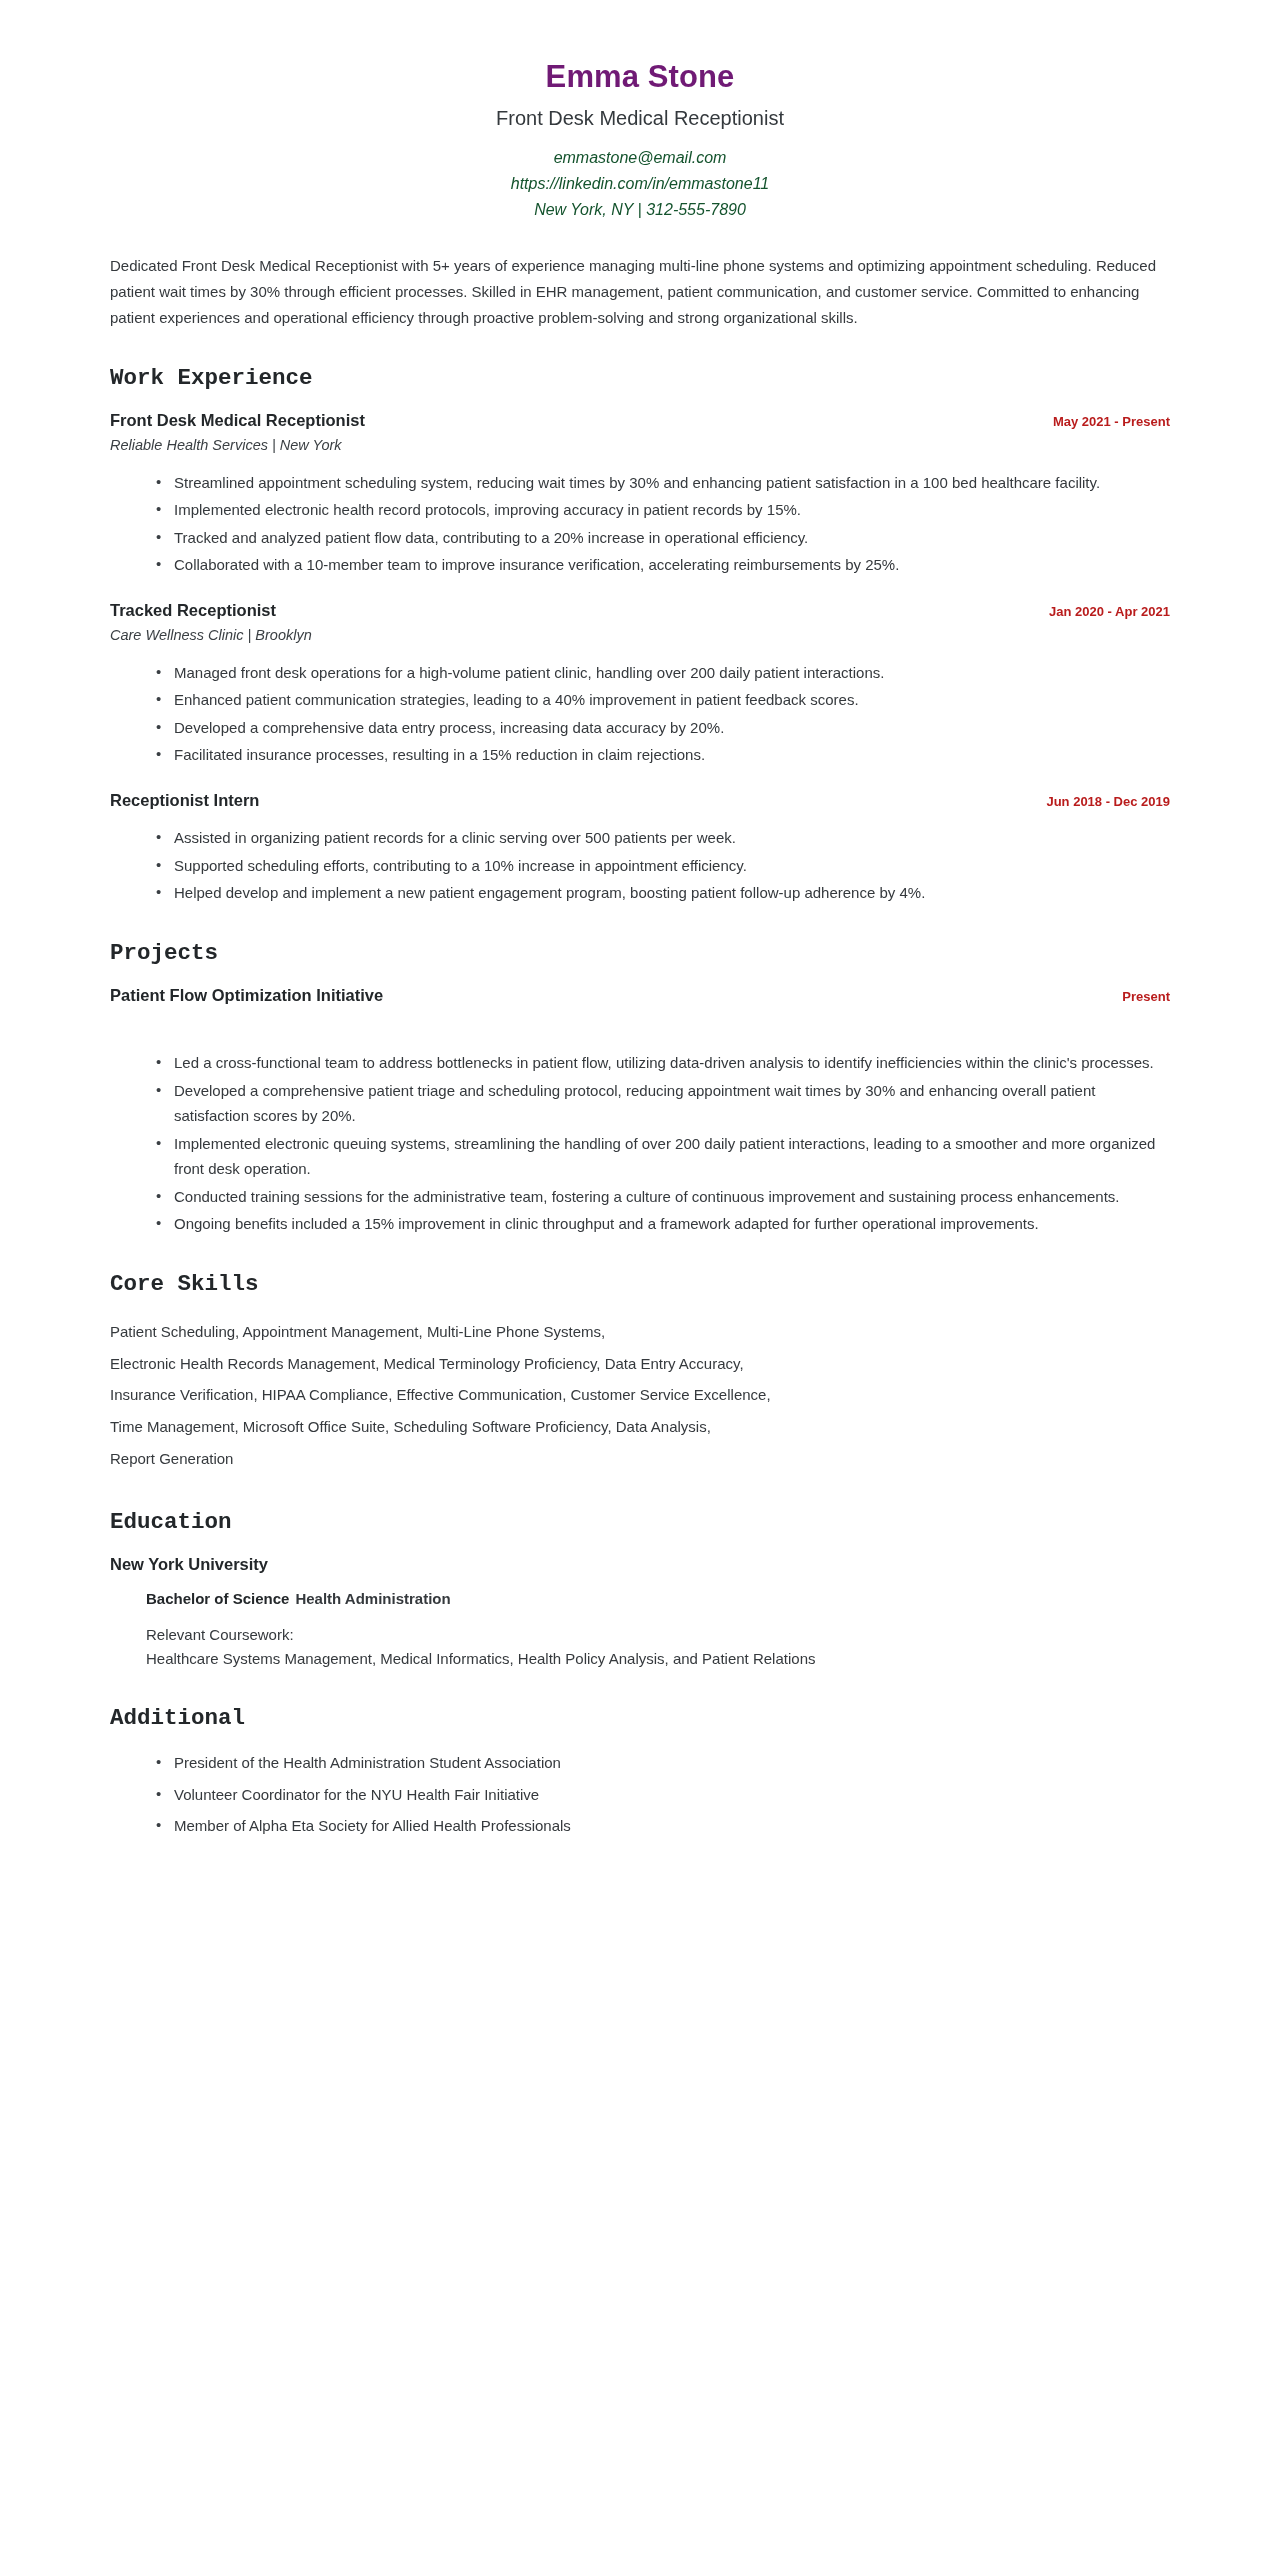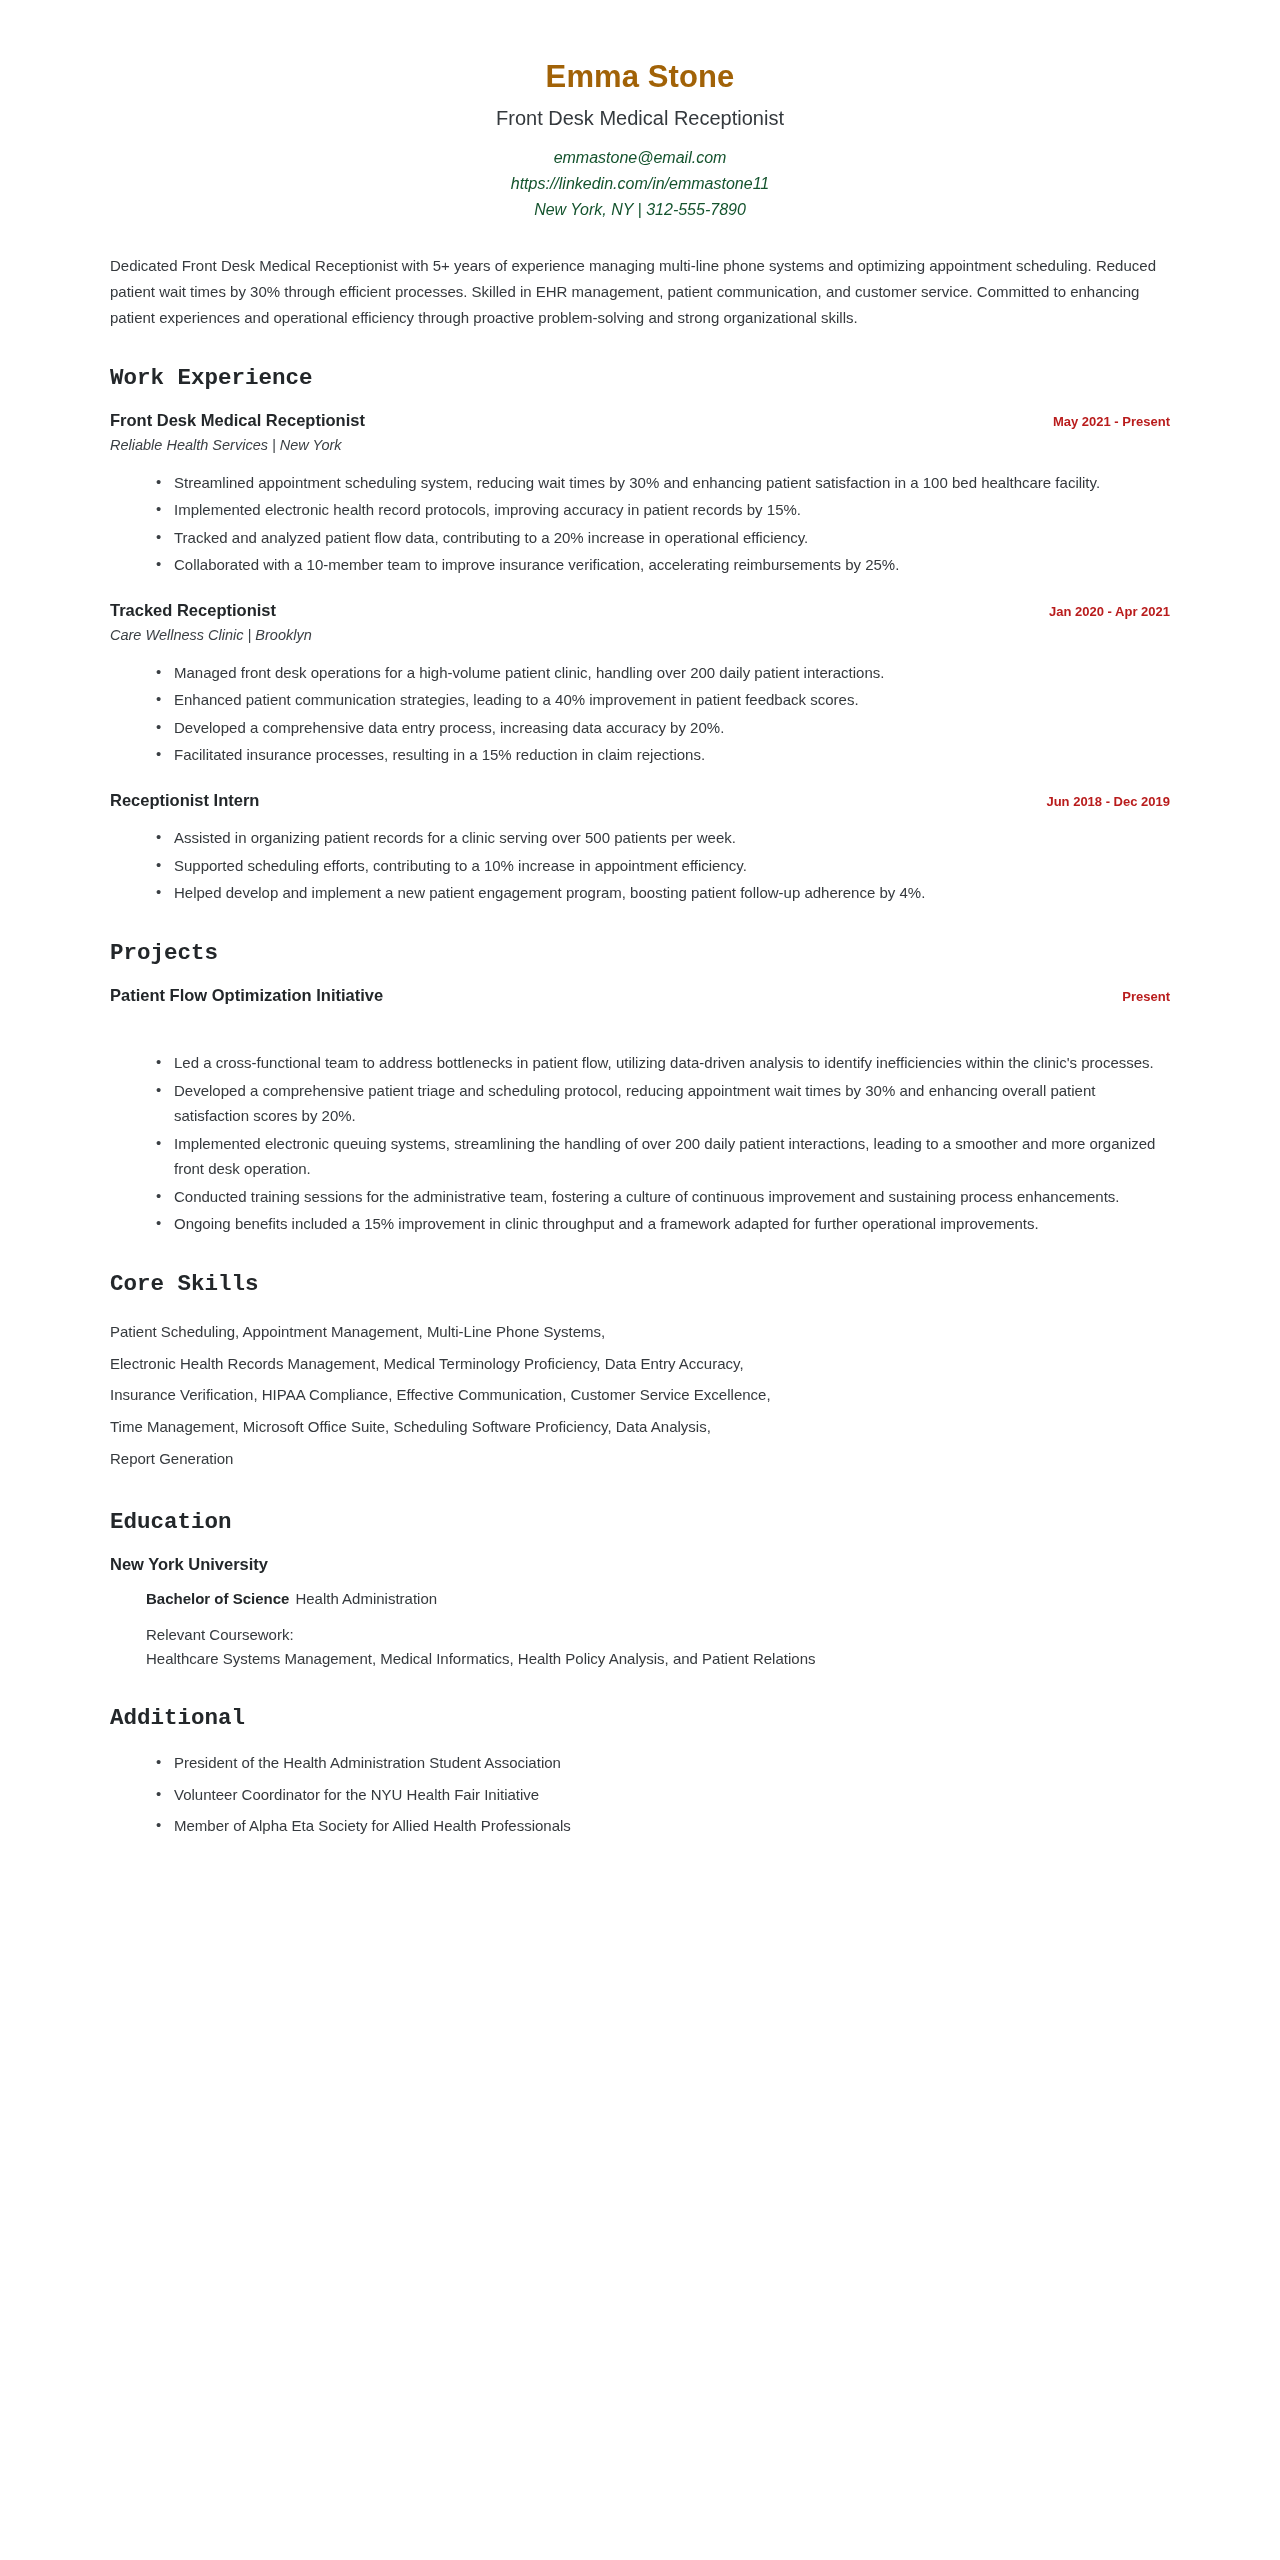--- a/index.html
+++ b/index.html
@@ -27,21 +27,21 @@
     padding-top: 58px;
   }
 
   
   .hdr {
     text-align: center;
   }
   .hdr-name {
     font-size: 31px;
     font-weight: bold;
-    color: #a16207;
+    color: #701a75;
     letter-spacing: 0.1px;
     line-height: 1.25;
     margin: 0 0 8px 0;
   }
   .hdr-title {
     font-size: 20px;
     font-weight: normal;
     color: #34393d;
     line-height: 1.3;
     margin: 0 0 14px 0;
@@ -150,21 +150,21 @@
   }
   .edu-degree-row {
     font-size: 15px;
     line-height: 1.6;
     color: #35393d;
   }
   .edu-degree {
     font-weight: bold;
     color: #23272a;
   }
-  .edu-field { margin-left: 6px; }
+  .edu-field { margin-left: 6px; font-weight: bold; }
   .edu-course-label {
     margin-top: 12px;
     font-size: 15px;
     line-height: 1.6;
     color: #35393d;
   }
   .edu-course-list {
     font-size: 15px;
     line-height: 1.6;
     color: #35393d;

